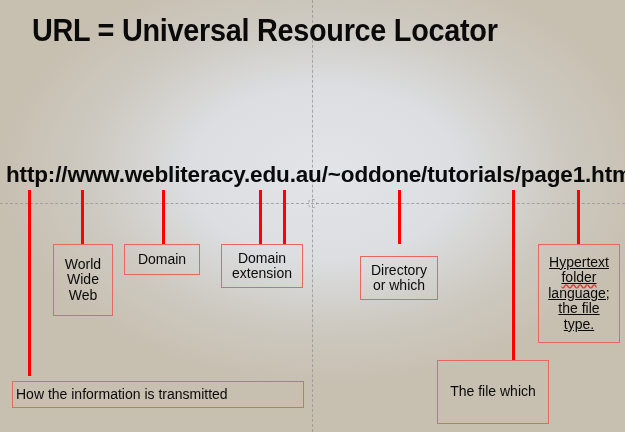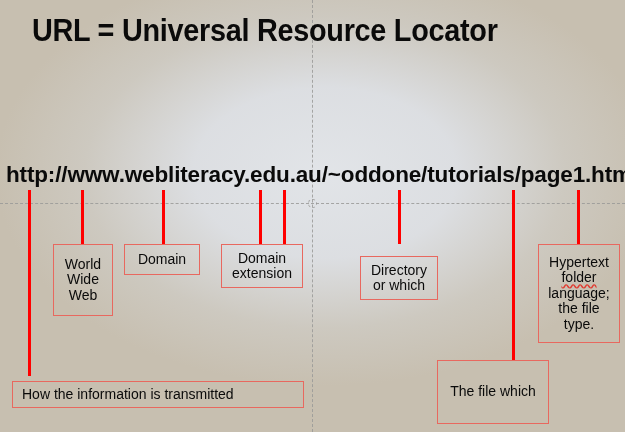--- a/index.html
+++ b/index.html
@@ -97,21 +97,21 @@
     line-height: 15.5px;
     display: flex;
     align-items: center;
     justify-content: center;
     text-align: center;
     background: transparent;
   }
   .box.left-align {
     justify-content: flex-start;
     text-align: right;
-    padding-left: 9px;
+    padding-left: 3px;
   }
   .spell {
     text-decoration: underline wavy #e03a30;
     text-decoration-skip-ink: none;
   }
 </style>
 </head>
 <body>
 
 <div id="slide">
@@ -152,21 +152,21 @@
     </div>
   </div>
 
   <div class="box" style="left:360px; top:256px; width:78px; height:44px;">
     <div>
       <div>Directory</div>
       <div>or which</div>
     </div>
   </div>
 
-  <div class="box" style="left:538px; top:244px; width:82px; height:99px;">
+  <div class="box" style="left:538px; top:244px; width:82px; height:99px;text-decoration:underline;">
     <div>
       <div>Hypertext</div>
       <div class="spell">folder</div>
       <div>language;</div>
       <div>the file</div>
       <div>type.</div>
     </div>
   </div>
 
   <div class="box" style="left:437px; top:360px; width:112px; height:64px;">

